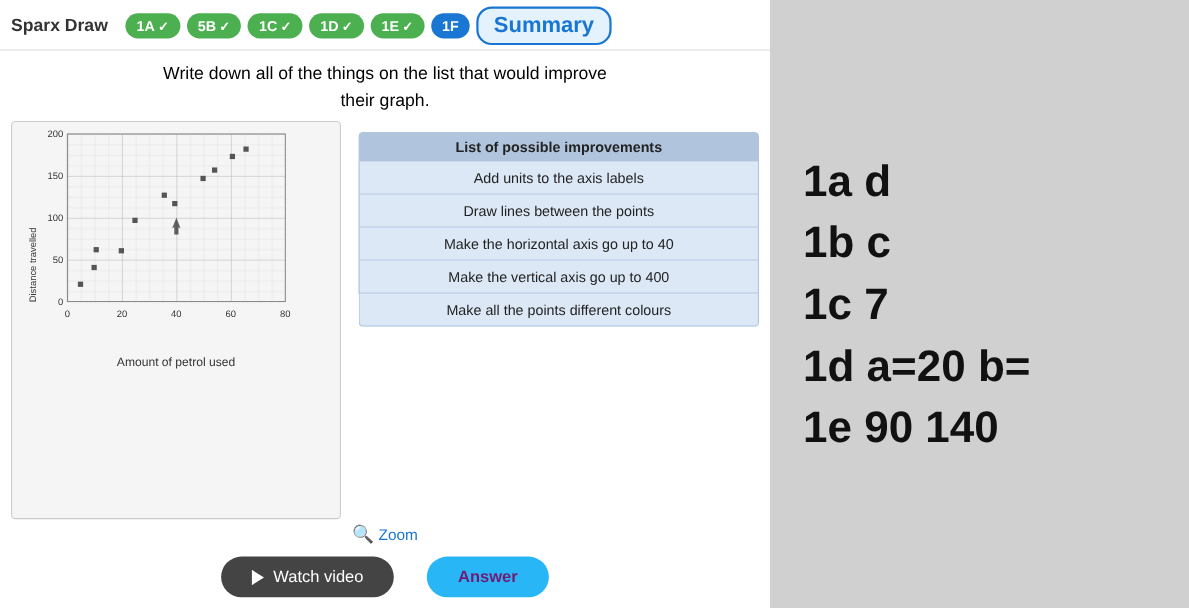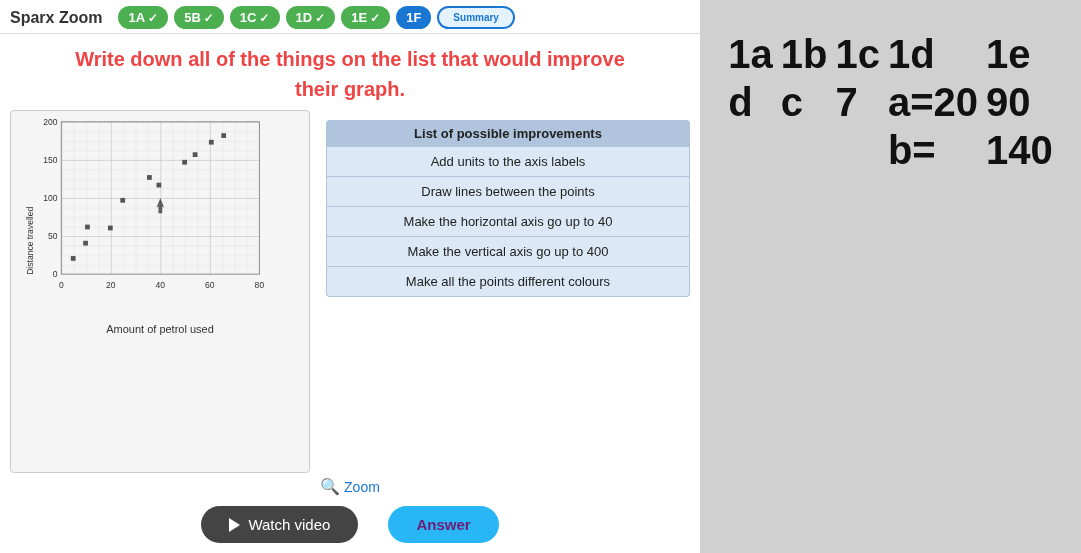--- a/index.html
+++ b/index.html
@@ -55,36 +55,35 @@
     }
     .tab .check {
       font-size: 12px;
     }
 
     .summary-tab {
       background: #e3f2fd;
       color: #1976d2;
       border-radius: 14px;
       padding: 4px 14px;
-      font-size: 10px;
+      font-size: 20px;
       font-weight: bold;
       cursor: pointer;
       border: 2px solid #1976d2;
     }
 
     
     .question-area {
       padding: 10px 20px 6px 20px;
       text-align: center;
     }
     .question-text {
-      font-size: 20px;
-      color: #ef4444;
+      font-size: 16px;
+      color: #000000;
       line-height: 1.5;
-      font-weight: bold;
     }
 
     
     .content-row {
       display: flex;
       flex-direction: row;
       padding: 0 10px;
       gap: 16px;
       flex: 1;
     }
@@ -201,39 +200,39 @@
       cursor: pointer;
       font-weight: bold;
     }
 
     
     .right-panel {
       width: 381px;
       height: 553px;
       background: #d0d0d0;
       display: flex;
-      flex-direction: row;
+      flex-direction: column;
       justify-content: center;
       padding: 30px 30px;
       gap: 8px;
     }
     .answer-line {
       font-size: 40px;
       font-weight: bold;
       color: #111;
       line-height: 1.2;
     }
   </style>
 </head>
 <body>
 
 <div class="left-panel">
 
   <div class="header">
-    <span class="sparx-logo">Sparx Zoom</span>
+    <span class="sparx-logo">Sparx Draw</span>
 
     <div class="tab">
       <span>1A</span>
       <span class="check">✓</span>
     </div>
     <div class="tab">
       <span>5B</span>
       <span class="check">✓</span>
     </div>
     <div class="tab">

